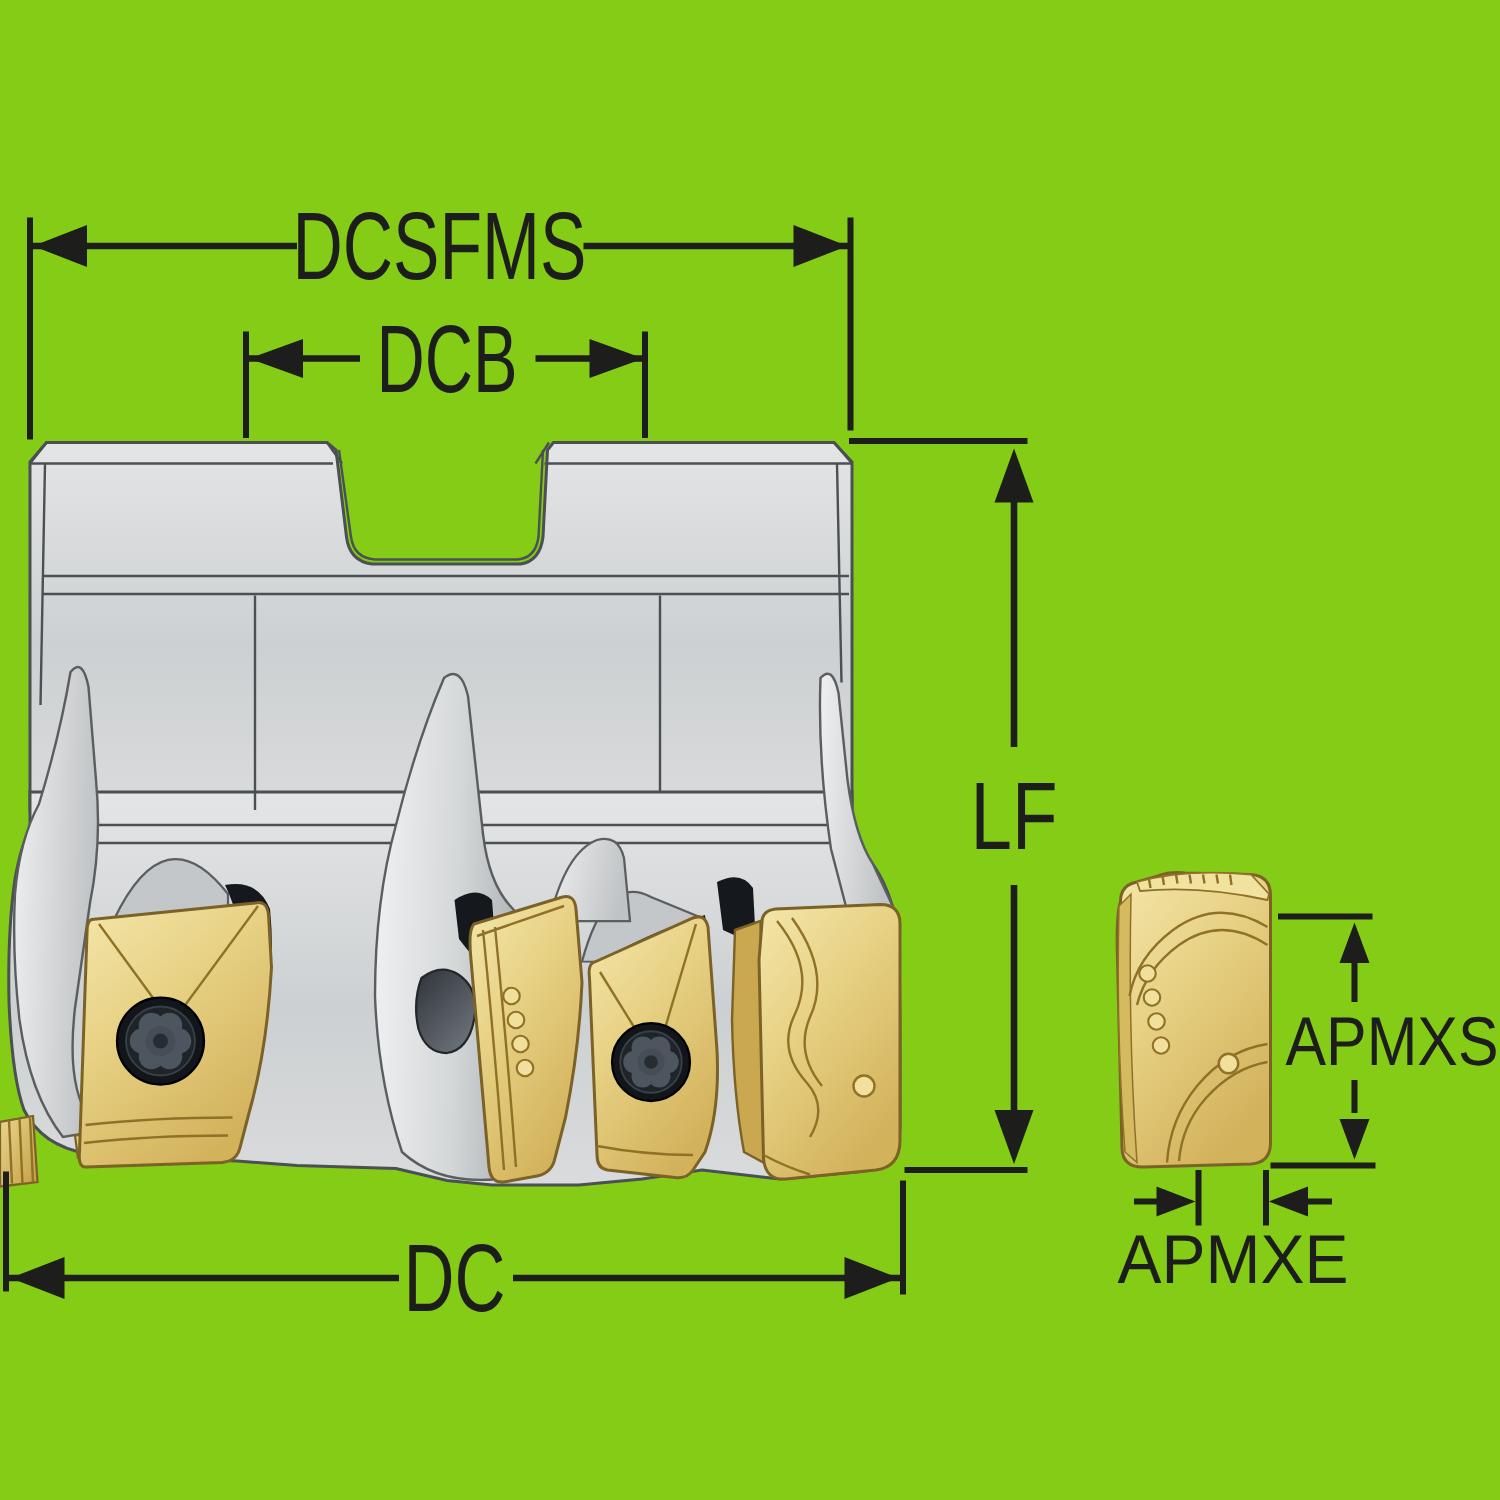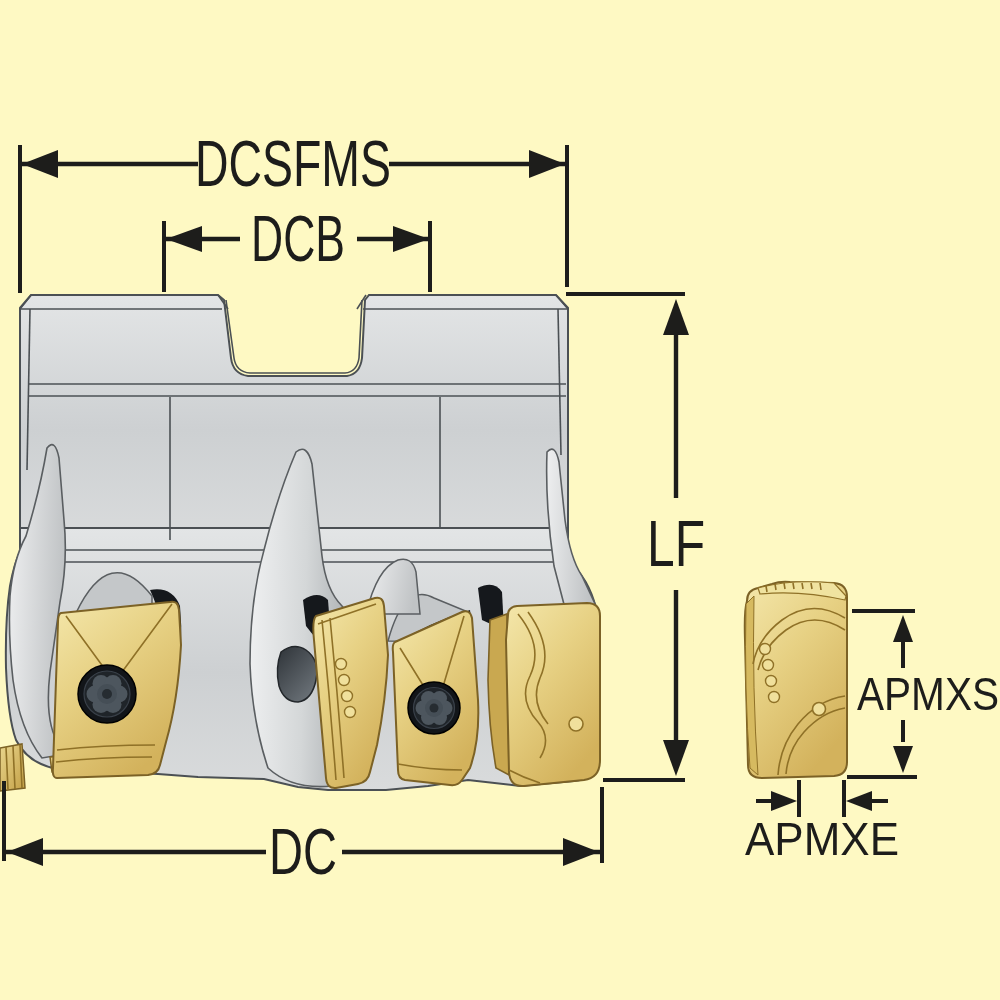--- a/index.html
+++ b/index.html
@@ -1,17 +1,17 @@
 <!DOCTYPE html>
 <html><head>
 <meta charset="utf-8">
 <style>
   html,body{margin:0;padding:0;background:#ffffff;}
   .stage{
-    width:1000px;height:1000px;position:relative;background:#fef9c3;
+    width:1000px;height:1000px;position:relative;background:#84cc16;
     font-family:"Liberation Sans", sans-serif;
     overflow:hidden;
   }
   svg text{
     font-family:"Liberation Sans","DejaVu Sans",sans-serif;
     fill:#1d1d1b;
   }
   .dim-big{font-size:64px;font-weight:500;}
   .dim-small{font-size:46px;font-weight:500;}
   .dimline{stroke:#1d1d1b;stroke-width:4.4;fill:none;}

